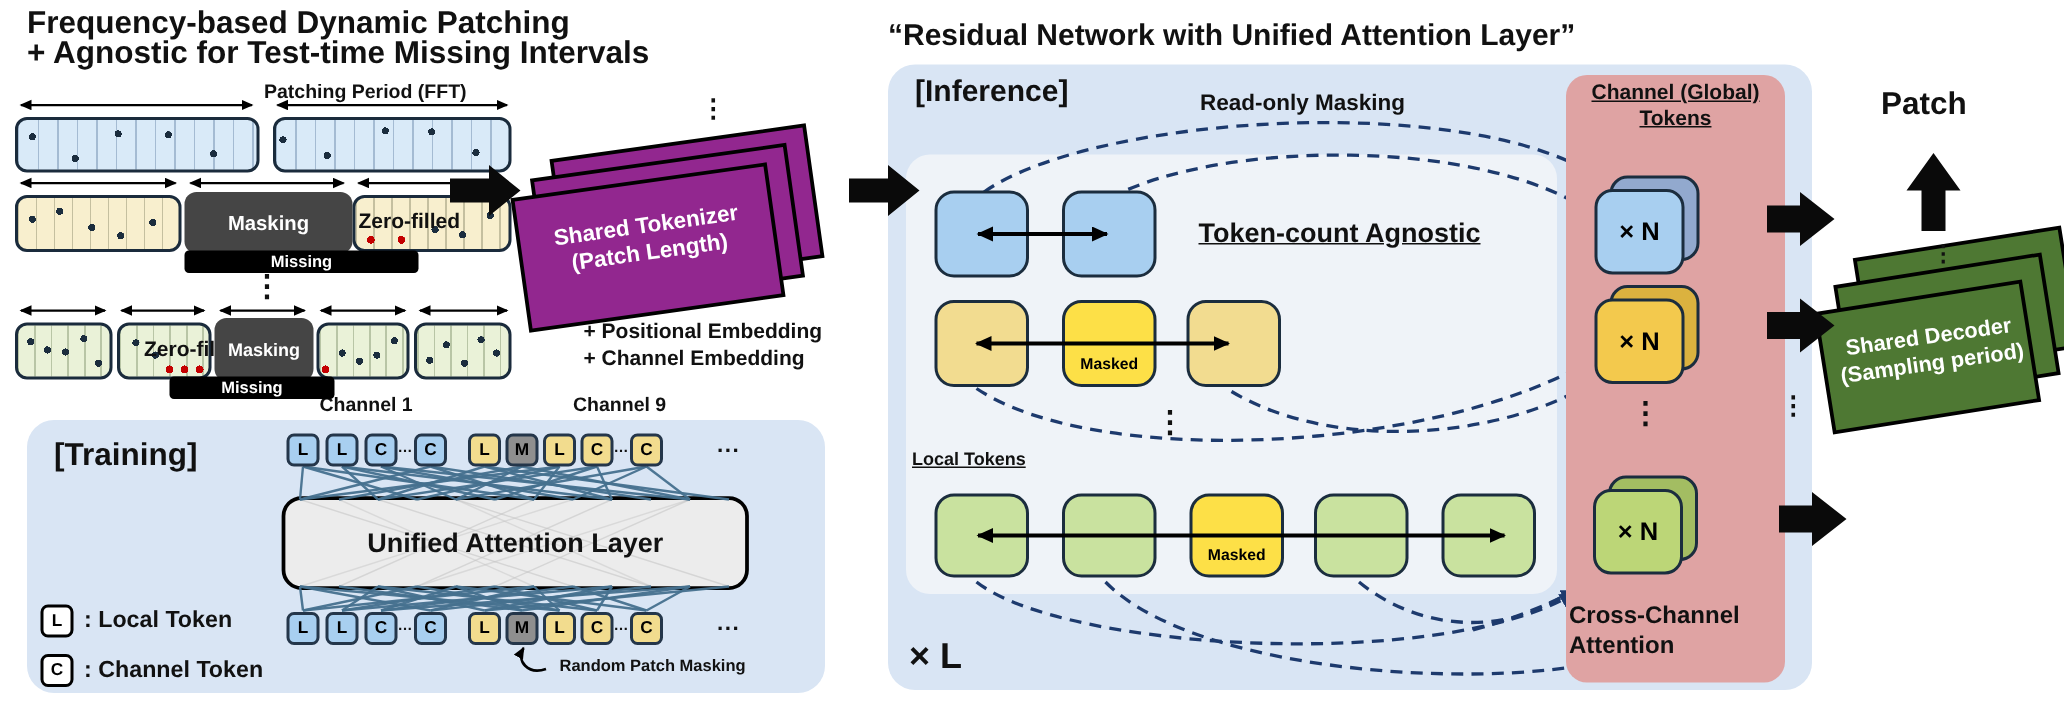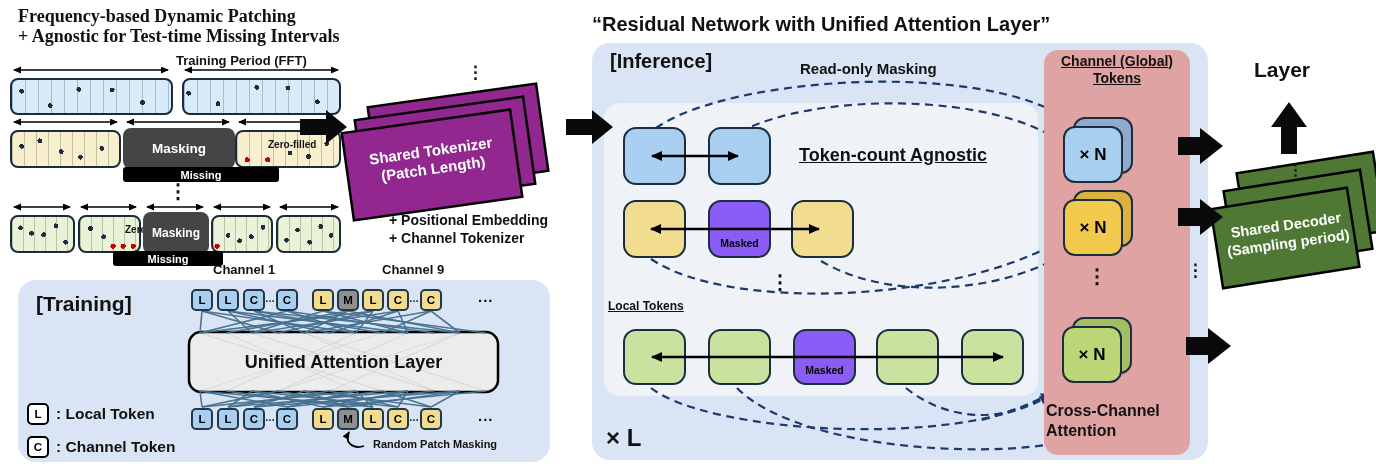--- a/index.html
+++ b/index.html
@@ -63,31 +63,31 @@
     repeating-linear-gradient(90deg,rgba(110,130,90,.4) 0 1px,transparent 1px 11px);}
   .pg5{left:276px;top:215px;width:65px;height:38px;background-color:#EAF2D8;background-image:
     radial-gradient(circle 2.4px at 14% 68%,#1B2D3E 99%,transparent),
     radial-gradient(circle 2.4px at 32% 38%,#1B2D3E 99%,transparent),
     radial-gradient(circle 2.4px at 52% 74%,#1B2D3E 99%,transparent),
     radial-gradient(circle 2.4px at 70% 28%,#1B2D3E 99%,transparent),
     radial-gradient(circle 2.4px at 87% 54%,#1B2D3E 99%,transparent),
     repeating-linear-gradient(90deg,rgba(110,130,90,.4) 0 1px,transparent 1px 11px);}
   .maskbox{position:absolute;background:#454545;border-radius:8px;color:#fff;display:flex;align-items:center;justify-content:center;font-weight:800;z-index:3;}
   .missbar{position:absolute;background:#000;border-radius:3px;color:#fff;display:flex;align-items:center;justify-content:center;font-weight:800;font-size:11px;z-index:3;}
-  .zf{position:absolute;font-weight:800;font-size:10px;z-index:3;color:#111;padding-left:29px;}
+  .zf{position:absolute;font-weight:800;font-size:14px;z-index:3;color:#111;}
   .vdots{position:absolute;font-weight:800;color:#111;z-index:3;line-height:1;}
   
   .tok{position:absolute;width:22px;height:22px;border:2px solid #24364A;border-radius:5px;display:flex;align-items:center;justify-content:center;font-weight:800;font-size:11.5px;color:#000;box-sizing:border-box;z-index:3;}
   .tok.blue{background:#A8CFF0;} .tok.yellow{background:#F2DC8E;} .tok.gray{background:#8F8F8F;}
   .tok.white{background:#fff;border-color:#000;}
   .tokdots{position:absolute;font-weight:800;font-size:10px;z-index:3;}
   .bigdots{position:absolute;font-weight:800;font-size:15px;letter-spacing:1px;z-index:3;}
   
   .itok{position:absolute;width:63px;height:58px;border:2.5px solid #1B2D3E;border-radius:13px;box-sizing:border-box;z-index:3;}
-  .iblue{background:#A8CFF0;} .iyellow{background:#F2DC90;} .igray{background:#8b5cf6;} .igreen{background:#C9E29F;}
+  .iblue{background:#A8CFF0;} .iyellow{background:#F2DC90;} .igray{background:#fde047;} .igreen{background:#C9E29F;}
   .mlabel{position:absolute;left:0;right:0;bottom:7px;text-align:center;font-weight:800;font-size:10.5px;color:#000;}
   .stk{position:absolute;width:60px;height:57px;border:2.5px solid #1B2D3E;border-radius:12px;box-sizing:border-box;z-index:3;}
   .stk.front{display:flex;align-items:center;justify-content:center;font-weight:800;font-size:17px;color:#000;}
   .underl{text-decoration:underline;}
   .wtext{color:#fff;}
 </style>
 </head>
 <body>
 
 <div id="canvas">
@@ -193,25 +193,25 @@
       <path d="M821 261 C890 302,1000 292,1060 256" marker-end="url(#an)"></path>
       <path d="M1143 232 C1182 290,1182 332,1139 353" marker-end="url(#an)"></path>
       <path d="M651 388 C710 434,960 448,1049 396" marker-end="url(#an)"></path>
       <path d="M906 388 C950 424,1014 424,1054 388" marker-end="url(#an)"></path>
       <path d="M737 388 C800 452,1010 462,1088 436"></path>
       <path d="M1150 168 C1192 250,1192 372,1096 442"></path>
       <path d="M982 420 C1010 412,1030 404,1050 394" marker-end="url(#an)"></path>
     </g>
   </svg>
 
-  <div class="abs b" style="left:18px;top:6px;font-size:18px;line-height:20px;font-family:Liberation Serif, serif;">
+  <div class="abs b" style="left:18px;top:6px;font-size:21px;line-height:20px;">
     <div>Frequency-based Dynamic Patching</div>
     <div>+ Agnostic for Test-time Missing Intervals</div>
   </div>
-  <div class="abs b" style="left:176px;top:53px;font-size:13px;">Training Period (FFT)</div>
+  <div class="abs b" style="left:176px;top:53px;font-size:13px;">Patching Period (FFT)</div>
 
   <div class="patch pb1"></div>
   <div class="patch pb2"></div>
 
   <div class="patch py1"></div>
   <div class="maskbox" style="left:123px;top:128px;width:112px;height:41px;font-size:13.5px;">
       <span>Masking</span>
     </div>
   <div class="patch py2"></div>
   <div class="zf" style="left:239px;top:139px;">Zero-filled</div>
@@ -272,21 +272,21 @@
   <div class="tok white" style="left:27px;top:436px;">C</div>
   <div class="abs b" style="left:56px;top:438px;font-size:15.5px;">: Channel Token</div>
 
   <div class="abs b wtext" style="left:352px;top:142px;width:160px;text-align:center;font-size:15px;line-height:18px;transform:rotate(-8deg);z-index:3;">
     <div>Shared Tokenizer</div>
     <div>(Patch Length)</div>
   </div>
   <div class="vdots" style="left:467px;top:64px;font-size:17px;">⋮</div>
   <div class="abs b" style="left:389px;top:211px;font-size:14px;line-height:18px;">
     <div>+ Positional Embedding</div>
-    <div>+ Channel Tokenizer</div>
+    <div>+ Channel Embedding</div>
   </div>
 
   <div class="abs b" style="left:592px;top:13px;width:466px;text-align:left;font-size:20px;">“Residual Network with Unified Attention Layer”</div>
   <div class="abs b" style="left:610px;top:50px;font-size:20px;z-index:3;">[Inference]</div>
   <div class="abs b" style="left:800px;top:60px;font-size:15px;z-index:3;">Read-only Masking</div>
 
   <div class="itok iblue" style="left:623px;top:127px;"></div>
   <div class="itok iblue" style="left:708px;top:127px;"></div>
   <div class="abs b underl" style="left:799px;top:145px;font-size:18px;z-index:3;">Token-count Agnostic</div>
 
@@ -324,21 +324,21 @@
 
   <div class="stk" style="left:1072px;top:317px;background:#A3BD62;"></div>
   <div class="stk front" style="left:1062px;top:326px;background:#BCD677;">× N</div>
 
   <div class="abs b" style="left:1046px;top:401px;width:142px;text-align:left;font-size:16px;line-height:20px;z-index:3;">
     <div>Cross-Channel</div>
     <div>Attention</div>
   </div>
 
   <div class="vdots" style="left:1187px;top:262px;font-size:17px;">⋮</div>
-  <div class="abs b" style="left:1254px;top:58px;font-size:21px;">Layer</div>
+  <div class="abs b" style="left:1254px;top:58px;font-size:21px;">Patch</div>
   <div class="abs b wtext" style="left:1218px;top:216px;width:138px;text-align:center;font-size:14.5px;line-height:18px;transform:rotate(-8deg);z-index:3;">
     <div>Shared Decoder</div>
     <div>(Sampling period)</div>
   </div>
   <div class="vdots" style="left:1288px;top:162px;font-size:15px;z-index:3;">⋮</div>
 
   <svg id="svg-front" class="layer" viewBox="0 0 1376 470">
     <defs>
       <marker id="ab" markerUnits="userSpaceOnUse" markerWidth="13" markerHeight="11" refX="10" refY="5" orient="auto-start-reverse">
         <path d="M0,0 L11,5 L0,10 z" fill="#000"></path>

